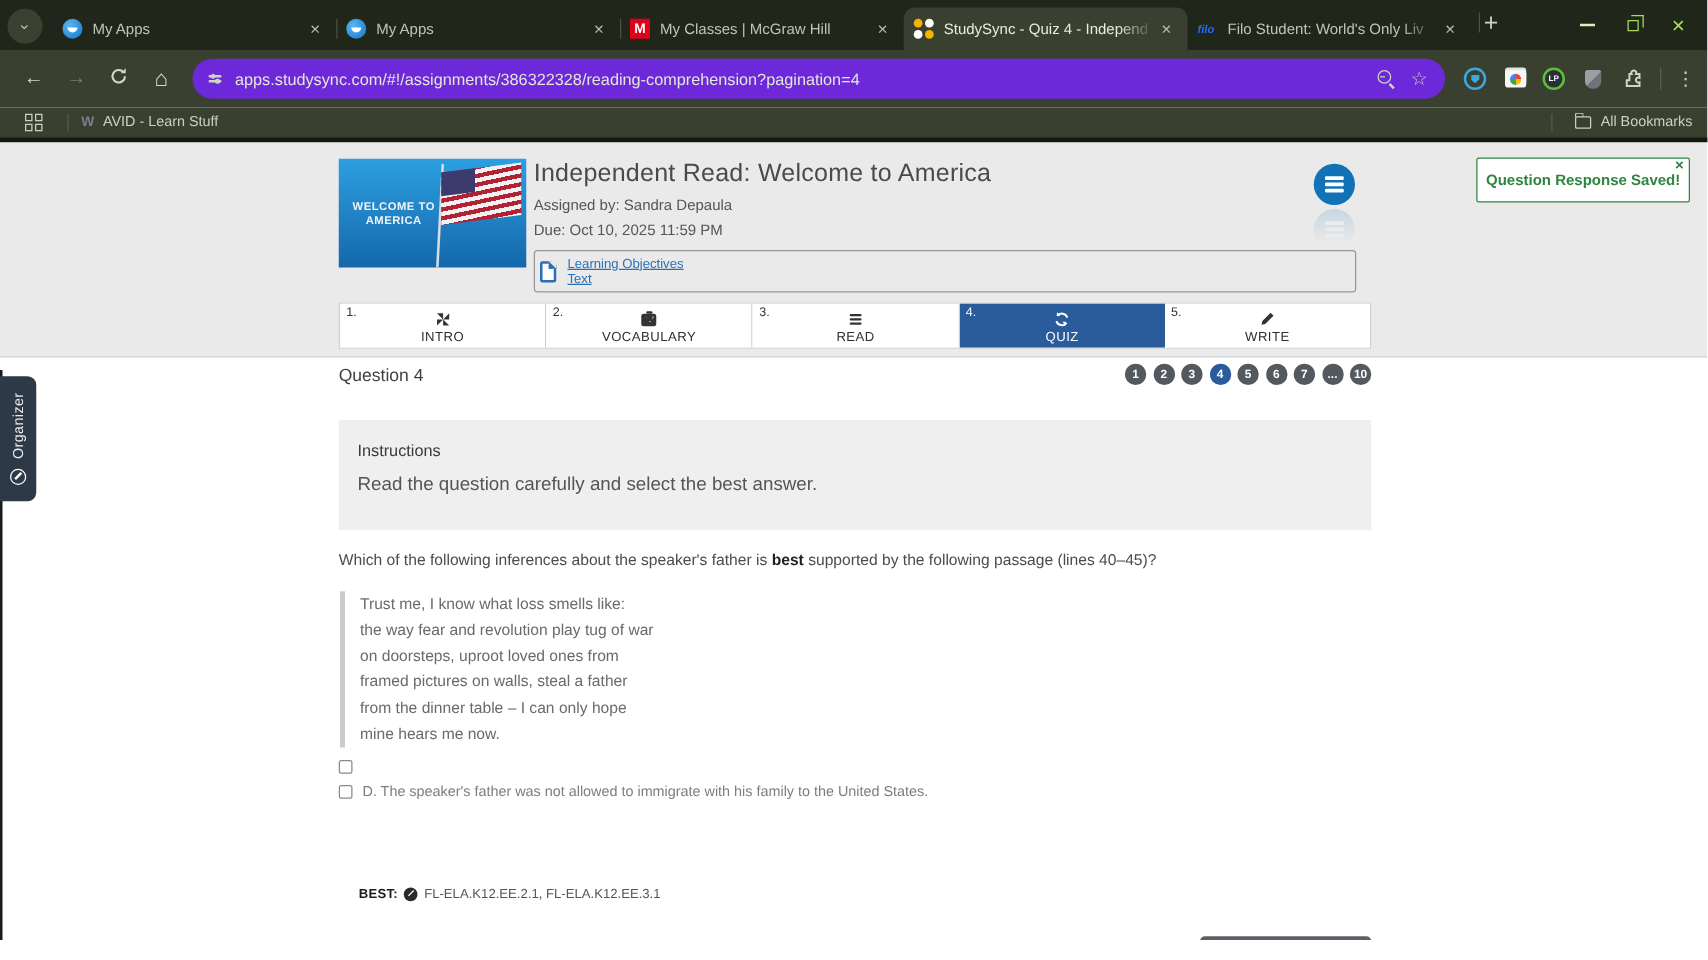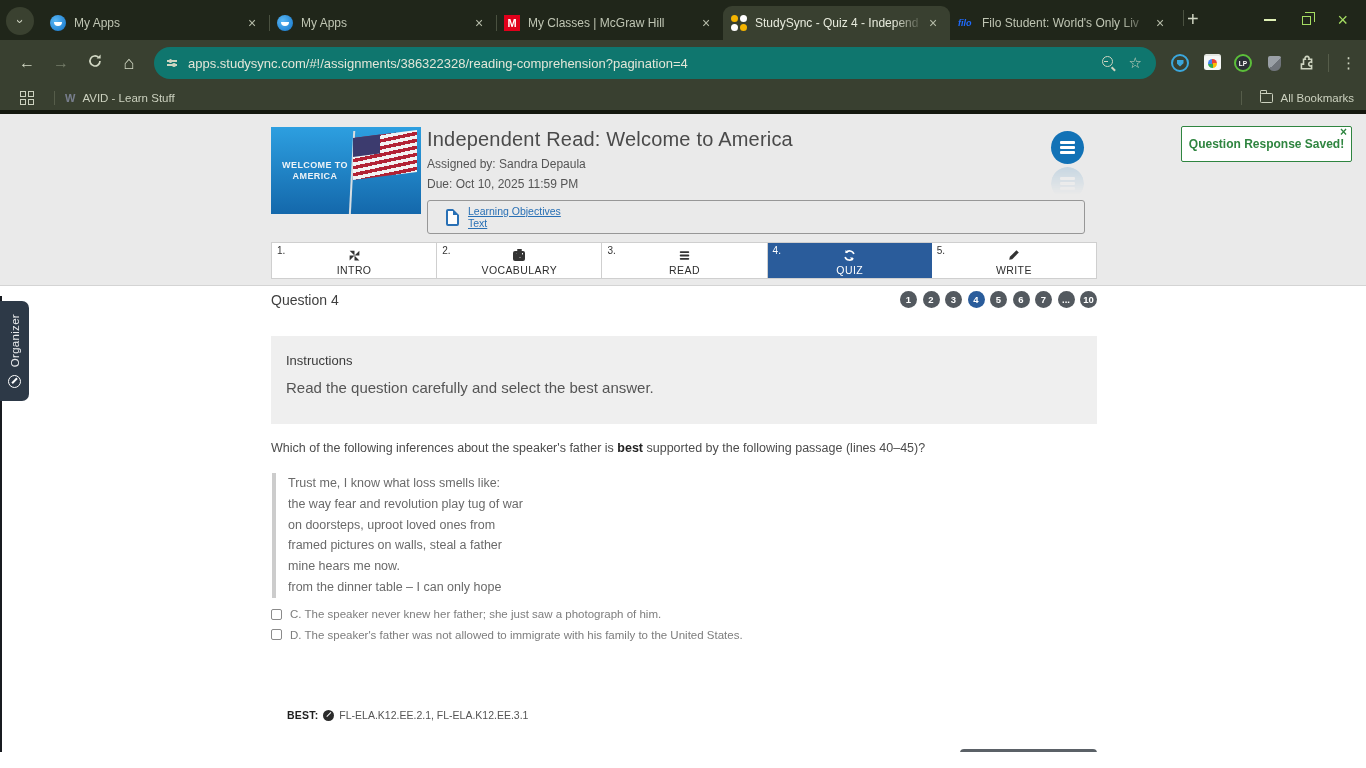--- a/index.html
+++ b/index.html
@@ -27,21 +27,21 @@
   .wincontrols{margin-left:auto;display:flex;align-items:center;gap:26px;padding:0 18px;height:40px}
   .win-min{width:12px;height:2px;background:#dff0b5}
   .win-restore{width:9px;height:9px;border:1.6px solid #a5dd62;position:relative}
   .win-restore::after{content:"";position:absolute;left:2px;top:-5px;width:9px;height:9px;border:1.6px solid #a5dd62;border-left:none;border-bottom:none}
   .win-close{color:#a5dd62;font-size:18px;line-height:1}
 
   .toolbar{height:46px;background:#394030;display:flex;align-items:center;padding:0 10px}
   .nav-ic{width:26px;text-align:center;font-size:16px;color:#d2d8c4;margin:0 4px;flex:none}
   .nav-ic.dim{color:#767d6a}
   .home-ic{font-size:18px}
-  .urlbar{flex:1;height:32px;background:#0f766e;border-radius:16px;display:flex;align-items:center;margin:0 8px;padding:0 10px;min-width:0}
+  .urlbar{flex:1;height:32px;background:#6d28d9;border-radius:16px;display:flex;align-items:center;margin:0 8px;padding:0 10px;min-width:0}
   .tune{width:16px;height:16px;border-radius:50%;position:relative;margin-right:8px;flex:none}
   .tune i{position:absolute;left:3px;width:10px;height:1.5px;background:#cfd5c1}
   .tune i:nth-child(1){top:5px}.tune i:nth-child(2){top:9px}
   .tune i:nth-child(1)::after{content:"";position:absolute;left:1.5px;top:-1px;width:3.5px;height:3.5px;border-radius:50%;background:#cfd5c1}
   .tune i:nth-child(2)::after{content:"";position:absolute;right:1.5px;top:-1px;width:3.5px;height:3.5px;border-radius:50%;background:#cfd5c1}
   .url-text{color:#e3e6d8;font-size:13px;white-space:nowrap;overflow:hidden;flex:1}
   .zoomout{width:14px;height:14px;position:relative;margin:0 9px;flex:none}
   .zoomout::before{content:"";position:absolute;left:0;top:0;width:9px;height:9px;border:1.6px solid #cfd5c1;border-radius:50%}
   .zoomout::after{content:"";position:absolute;right:0;bottom:0;width:5px;height:1.6px;background:#cfd5c1;transform:rotate(45deg)}
   .zoomout i{position:absolute;left:2.6px;top:4.6px;width:4px;height:1.4px;background:#cfd5c1}
@@ -73,21 +73,21 @@
 
   .hdr{position:absolute;top:0;left:0;display:flex;width:826px}
   .thumb{width:150px;height:87px;background:linear-gradient(180deg,#2d9fe0,#1468ab);position:relative;overflow:hidden;flex:none}
   .thumb-text{position:absolute;left:6px;top:33px;color:#eef3f7;font-size:9px;font-weight:bold;letter-spacing:.4px;line-height:11px;text-align:center;width:76px}
   .pole{position:absolute;right:68px;top:4px;width:2px;height:85px;background:#d8dee2;transform:rotate(3deg)}
   .flag{position:absolute;right:4px;top:7px;width:64px;height:42px;background:repeating-linear-gradient(175deg,#b22234 0 3.5px,#f2f2f2 3.5px 7px);transform:skewY(-7deg)}
   .flag::after{content:"";position:absolute;left:0;top:0;width:27px;height:19px;background:#3c3b6e}
   .hright{margin-left:6px;padding-top:0;width:670px}
   .ptitle{font-size:20px;color:#4a4a4a;font-weight:400;line-height:24px;letter-spacing:.2px}
   .meta{font-size:12px;color:#555;margin-top:6px}
-  .objbox{margin-top:9px;width:658px;height:34px;border:1px solid #979797;border-radius:3px;display:flex;align-items:center;padding:0 18px;background:#eaeaea}
+  .objbox{margin-top:9px;width:658px;height:34px;border:1px solid #979797;border-radius:3px;display:flex;align-items:center;padding:0 4px;background:#eaeaea}
   .doc{width:13px;height:17px;border:2px solid #2970b5;border-radius:2px;background:#fdfdfd;margin-right:9px;position:relative;flex:none}
   .doc::after{content:"";position:absolute;right:-2px;top:-2px;border:3px solid;border-color:#eaeaea #eaeaea #2970b5 #2970b5}
   .objlinks a{display:block;color:#2970b5;font-size:10.5px;line-height:12.5px;text-decoration:underline;cursor:pointer}
 
   .ntabs{position:absolute;top:115px;left:0;width:826px;height:37px;display:flex;border:1px solid #cfcfcf;background:#fff}
   .ntab{flex:1;position:relative;text-align:center;padding-top:5px;border-right:1px solid #cfcfcf;color:#2e2e2e;background:#fff}
   .ntab:last-child{border-right:none}
   .ntab .num{position:absolute;top:2px;left:5px;font-size:10px;color:#333}
   .ntab .nicon{height:14px;display:flex;align-items:center;justify-content:center;color:#333}
   .ntab .nlabel{font-size:10.5px;margin-top:2px;letter-spacing:.4px;color:#2e2e2e}
@@ -373,28 +373,27 @@
         <div class="instr-body">Read the question carefully and select the best answer.</div>
       </div>
 
       <div class="qtext"><span>Which of the following inferences about the speaker's father is </span><b>best</b><span> supported by the following passage (lines 40–45)?</span></div>
 
       <div class="passage">
         <div>Trust me, I know what loss smells like:</div>
         <div>the way fear and revolution play tug of war</div>
         <div>on doorsteps, uproot loved ones from</div>
         <div>framed pictures on walls, steal a father</div>
+        <div>from the dinner table – I can only hope</div>
         <div>mine hears me now.</div>
-        <div>from the dinner table – I can only hope</div>
       </div>
 
       <div class="opts">
         <div class="opt">
           <span class="cbx"></span>
-          <span>C. The speaker never knew her father; she just saw a photograph of him.</span>
         </div>
         <div class="opt">
           <span class="cbx"></span>
           <span>D. The speaker's father was not allowed to immigrate with his family to the United States.</span>
         </div>
       </div>
 
       <div class="best">
         <b>BEST:</b>
         <span class="std-ic"></span>

